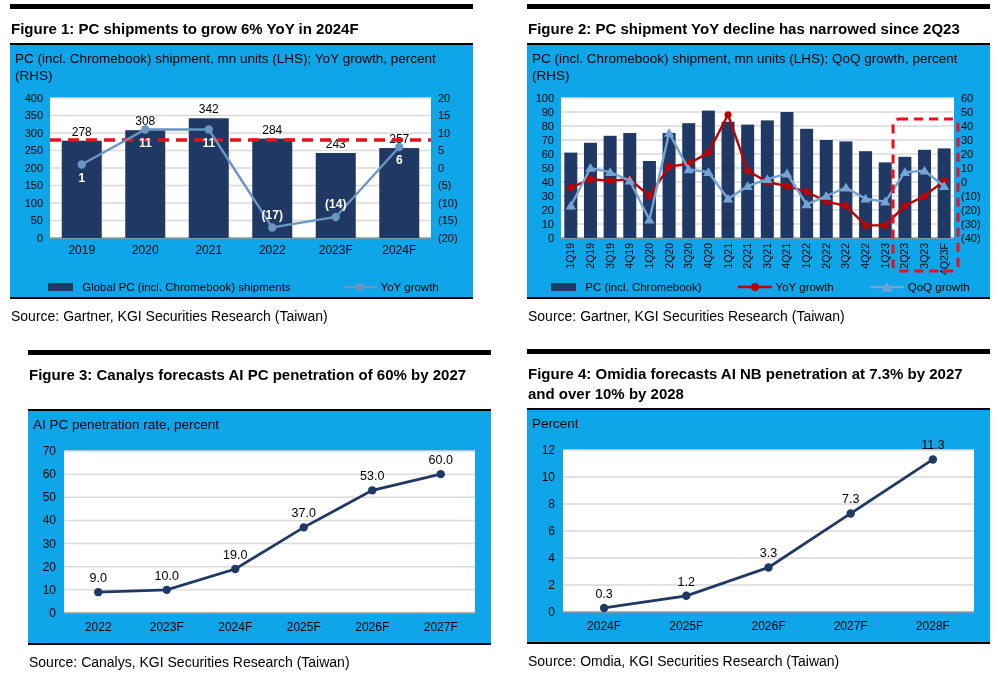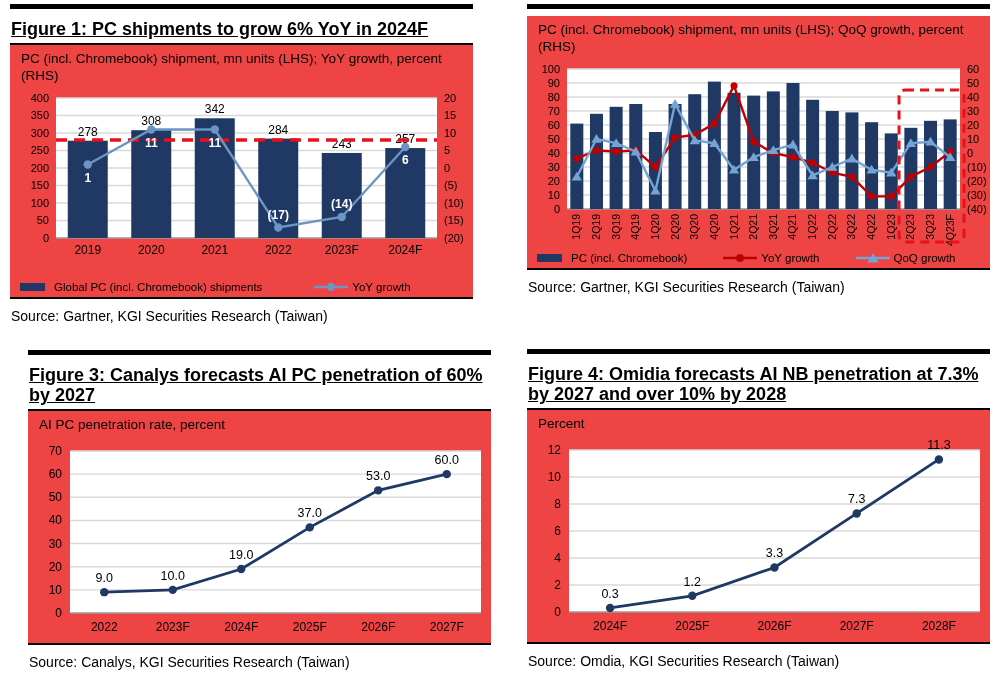--- a/index.html
+++ b/index.html
@@ -4,28 +4,28 @@
 <style>
   html,body{margin:0;padding:0;background:#ffffff;}
   body{width:999px;height:682px;font-family:"Liberation Sans",sans-serif;color:#000;}
   .page{position:relative;width:999px;height:682px;background:#fff;overflow:hidden;}
   .fig{position:absolute;width:463px;}
   #fig1{left:10px;top:4px;}
   #fig2{left:527px;top:4px;}
   #fig3{left:28px;top:350px;}
   #fig4{left:527px;top:349px;}
   .topbar{height:5px;background:#000;margin-bottom:7px;}
-  .title{font-size:18px;font-weight:bold;line-height:20px;padding:3px 0 4px 1px;border-bottom:2px solid #000;text-decoration:underline;}
+  .title{font-size:15px;font-weight:bold;line-height:20px;padding:3px 0 4px 1px;border-bottom:2px solid #000;}
   .row2 .title{min-height:40px;}
-  .body{background:#ef4444;padding-top:3px;padding-left:6px;}
+  .body{background:#0ea5e9;padding-top:3px;}
   .row1 .body{height:249px;}
   .row2 .body{height:229px;}
   .subtitle{font-size:13.5px;line-height:17px;padding:2px 10px 2px 5px;}
   svg.chart{display:block;}
-  .legend{display:flex;align-items:center;height:21px;font-size:11.5px;}
+  .legend{display:flex;justify-content:center;align-items:center;height:21px;font-size:11.5px;}
   .litem{display:inline-flex;align-items:center;gap:4px;}
   .bottomline{height:2px;background:#000;}
   .source{font-size:14px;padding:9px 0 0 1px;}
   text{font-family:"Liberation Sans",sans-serif;}
 </style>
 </head>
 <body>
 
 <div class="page">
 
@@ -111,20 +111,21 @@
             <span>YoY growth</span>
           </span>
         </div>
     </div>
     <div class="bottomline"></div>
     <div class="source">Source: Gartner, KGI Securities Research (Taiwan)</div>
   </div>
 
   <div class="fig row1" id="fig2">
     <div class="topbar"></div>
+    <div class="title">Figure 2: PC shipment YoY decline has narrowed since 2Q23</div>
     <div class="body">
       <div class="subtitle">PC (incl. Chromebook) shipment, mn units (LHS); QoQ growth, percent (RHS)</div>
       <svg class="chart" id="chart2" width="463" height="190" viewBox="0 0 463 190">
           <rect x="34" y="12" width="393" height="140" fill="#fff"></rect>
           <line x1="34" x2="427" y1="152" y2="152" stroke="#9a9a9a" stroke-width="1.3"></line>
           <text x="27" y="155.5" text-anchor="end" font-size="11">0</text>
           <line x1="34" x2="427" y1="138" y2="138" stroke="#d9d9d9" stroke-width="1.3"></line>
           <text x="27" y="141.5" text-anchor="end" font-size="11">10</text>
           <line x1="34" x2="427" y1="124" y2="124" stroke="#d9d9d9" stroke-width="1.3"></line>
           <text x="27" y="127.5" text-anchor="end" font-size="11">20</text>

